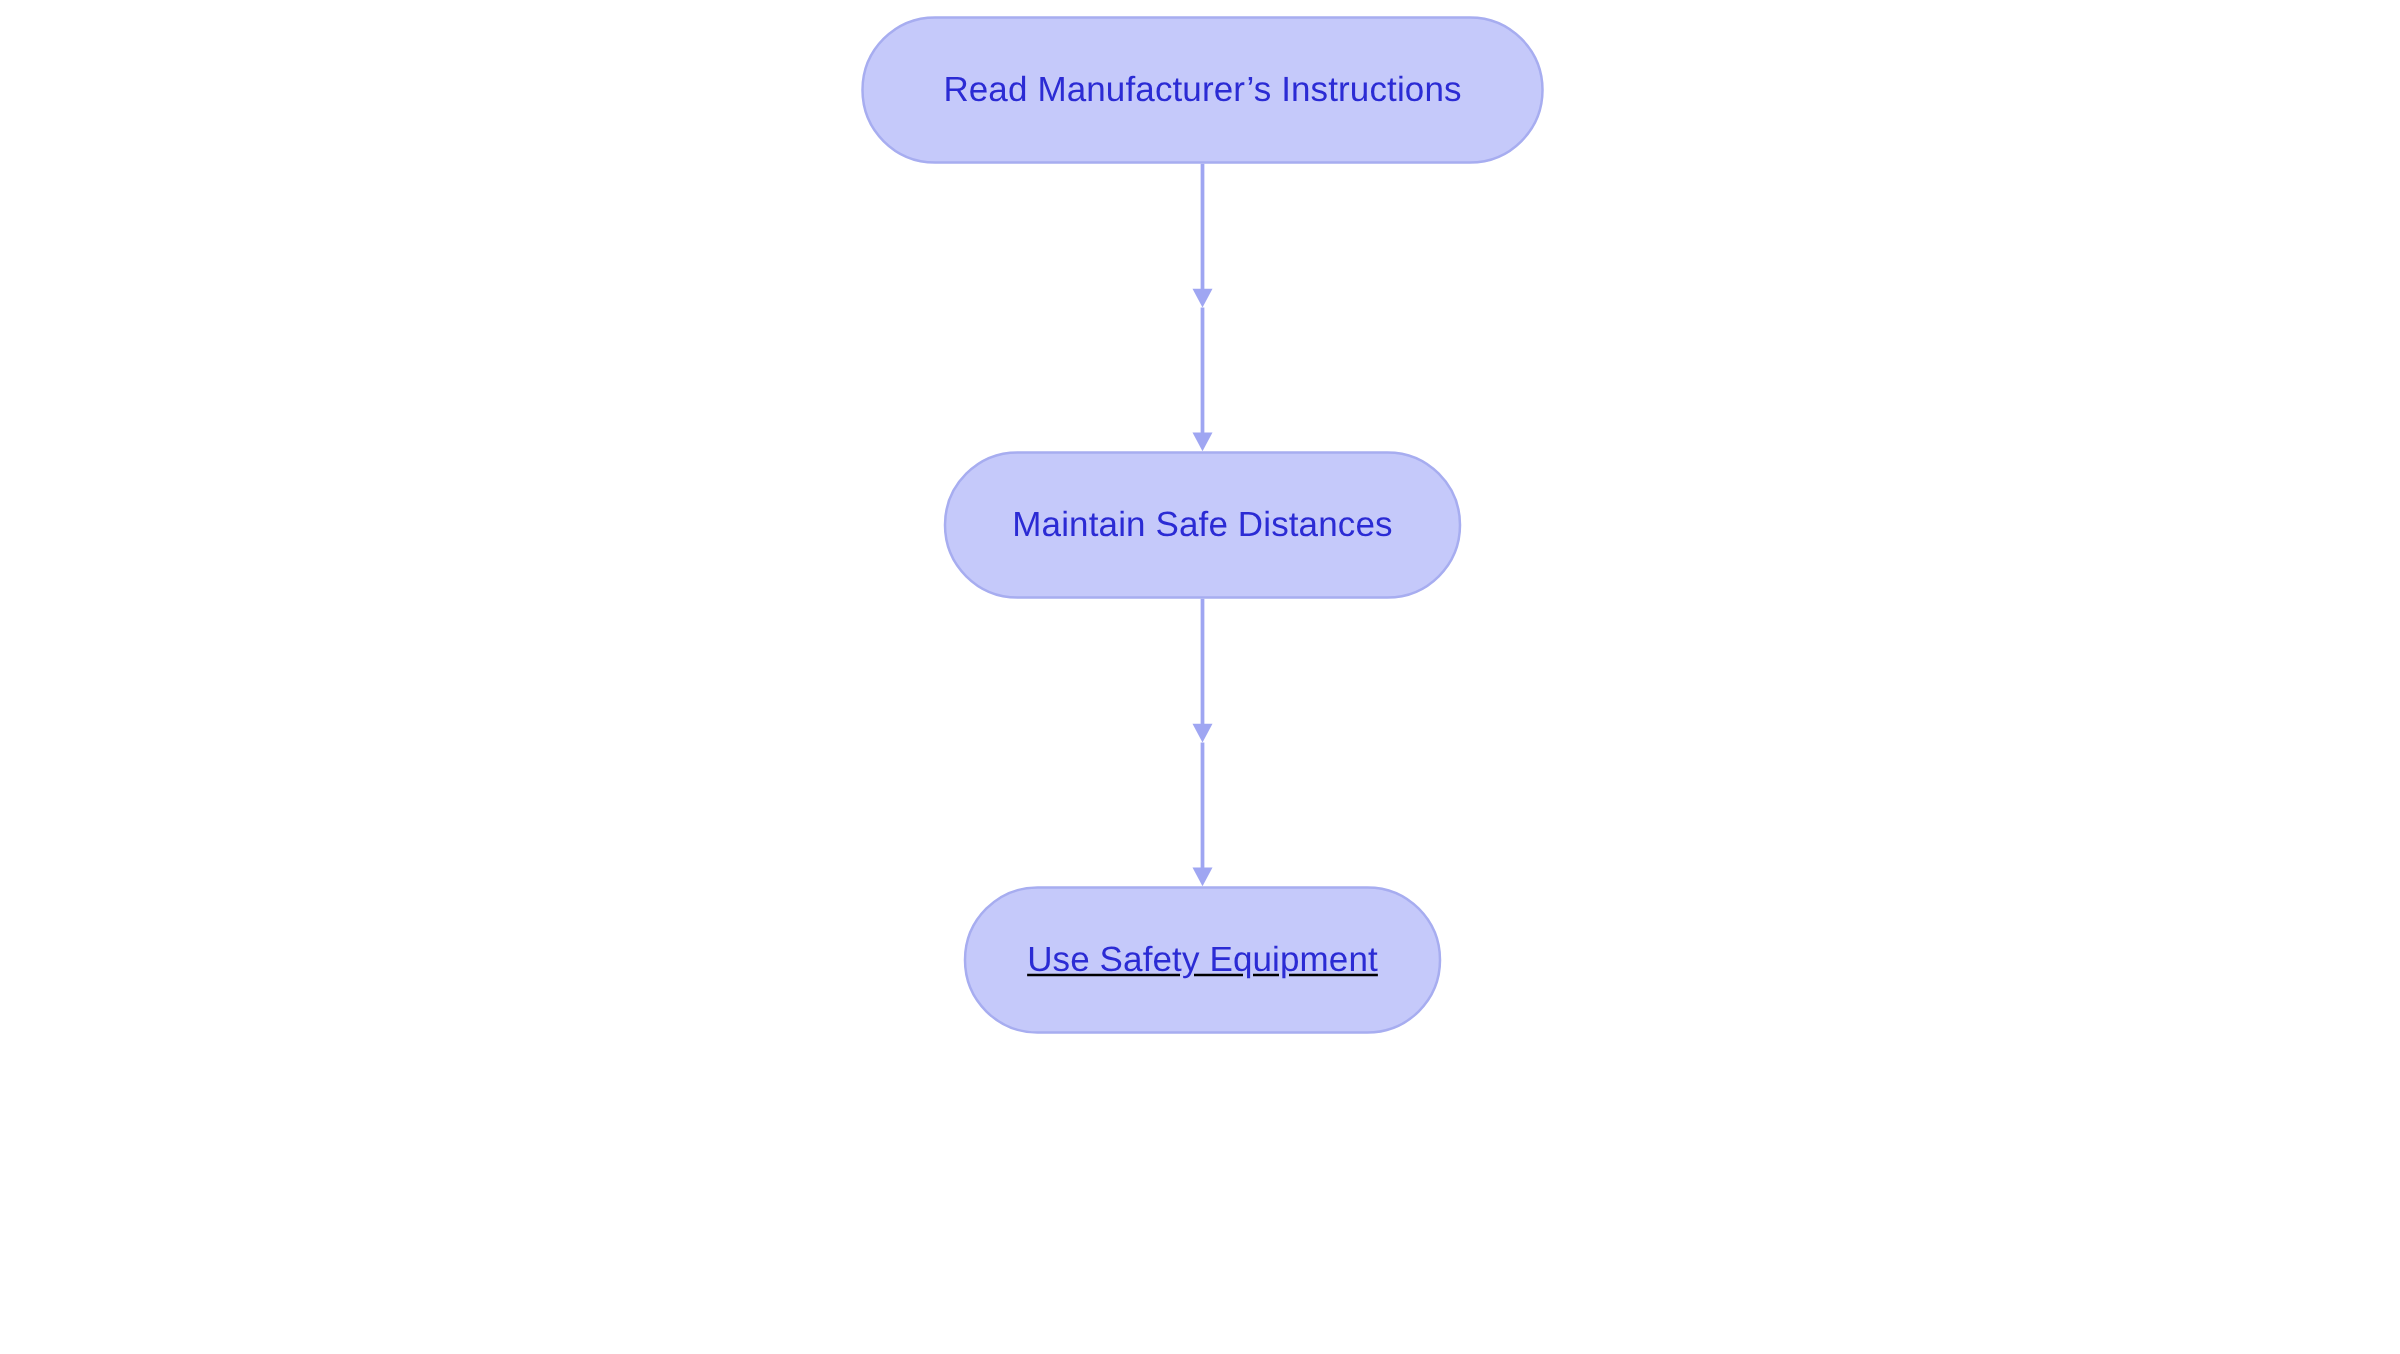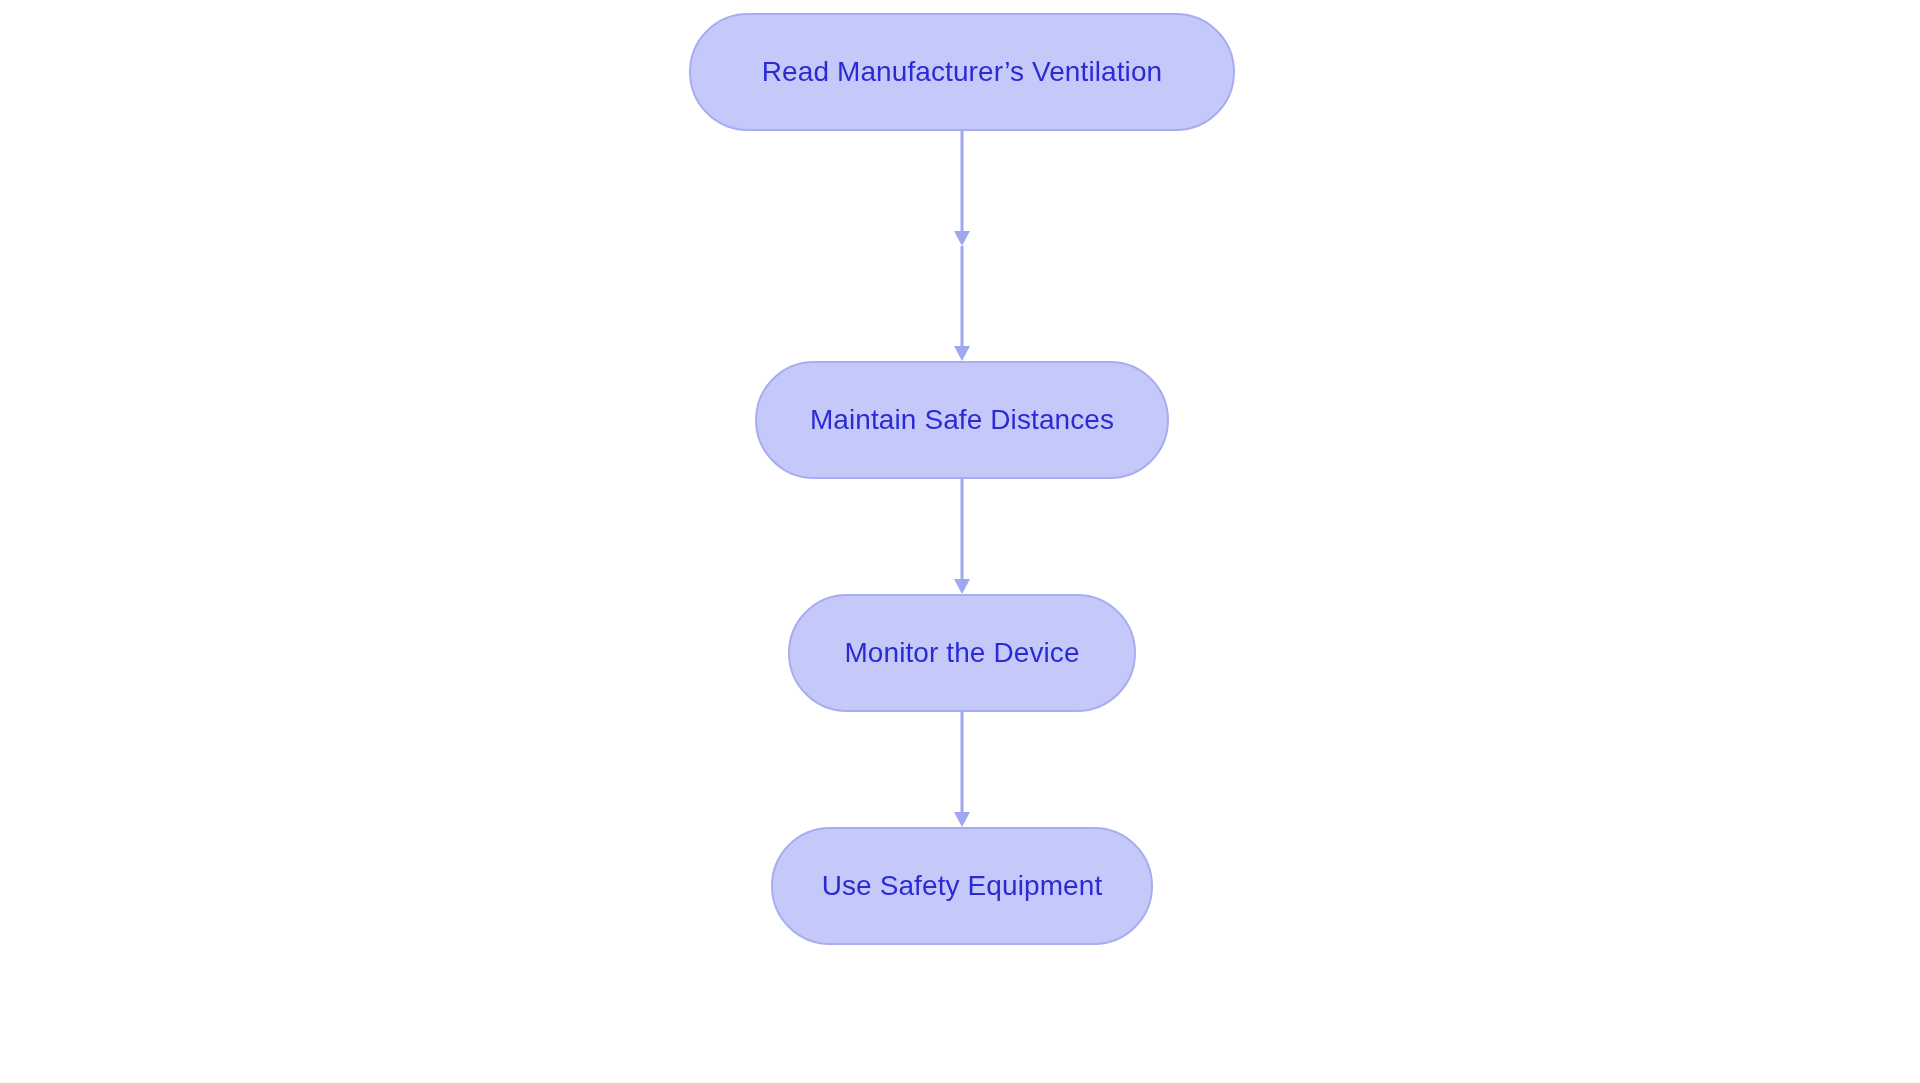--- a/index.html
+++ b/index.html
@@ -72,34 +72,34 @@
     width: 18px;
     height: 115px;
     overflow: visible;
   }
 
   
   .node-w-546 { width: 546px; }
   .node-w-430 { width: 430px; }
   .node-w-414 { width: 414px; }
   .node-w-348 { width: 348px; }
-  .node-w-382 { width: 382px; }
+  .node-w-382 { width: 382px; text-decoration: underline; }
 
   .spacer-top { height: 13px; }
 </style>
 </head>
 <body>
 
 <div id="flowchart-canvas">
   <div class="flow-column">
 
     <div class="spacer-top"></div>
 
     <div class="node node-w-546">
-      <span class="node-label">Read Manufacturer’s Ventilation</span>
+      <span class="node-label">Read Manufacturer’s Instructions</span>
     </div>
 
     <div class="connector">
       <svg viewBox="0 0 18 115" xmlns="http://www.w3.org/2000/svg">
         <line x1="9" y1="0" x2="9" y2="101" stroke="#9fa6f2" stroke-width="3"></line>
         <polygon points="1,100 17,100 9,115" fill="#9fa6f2"></polygon>
       </svg>
     </div>
 
 
@@ -114,23 +114,20 @@
       <span class="node-label">Maintain Safe Distances</span>
     </div>
 
     <div class="connector">
       <svg viewBox="0 0 18 115" xmlns="http://www.w3.org/2000/svg">
         <line x1="9" y1="0" x2="9" y2="101" stroke="#9fa6f2" stroke-width="3"></line>
         <polygon points="1,100 17,100 9,115" fill="#9fa6f2"></polygon>
       </svg>
     </div>
 
-    <div class="node node-w-348">
-      <span class="node-label">Monitor the Device</span>
-    </div>
 
     <div class="connector">
       <svg viewBox="0 0 18 115" xmlns="http://www.w3.org/2000/svg">
         <line x1="9" y1="0" x2="9" y2="101" stroke="#9fa6f2" stroke-width="3"></line>
         <polygon points="1,100 17,100 9,115" fill="#9fa6f2"></polygon>
       </svg>
     </div>
 
     <div class="node node-w-382">
       <span class="node-label">Use Safety Equipment</span>

